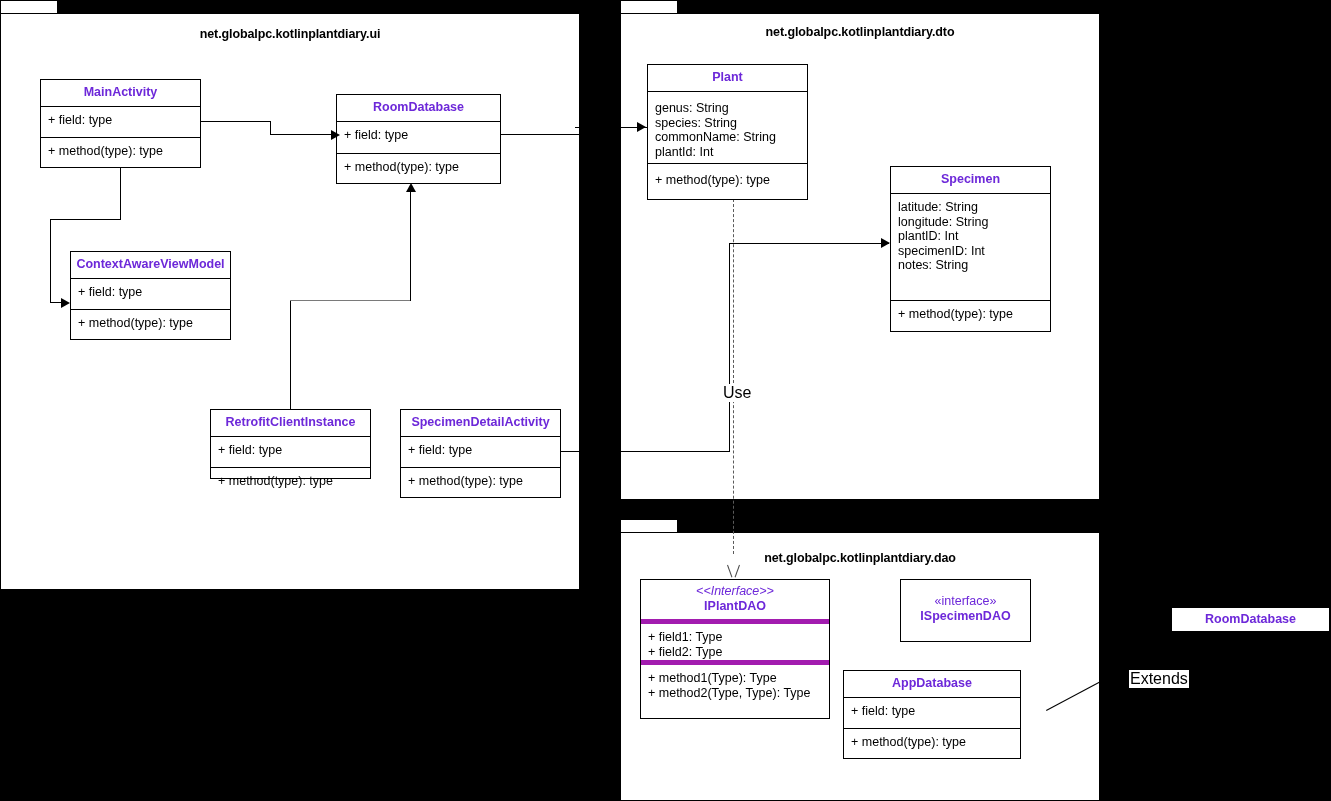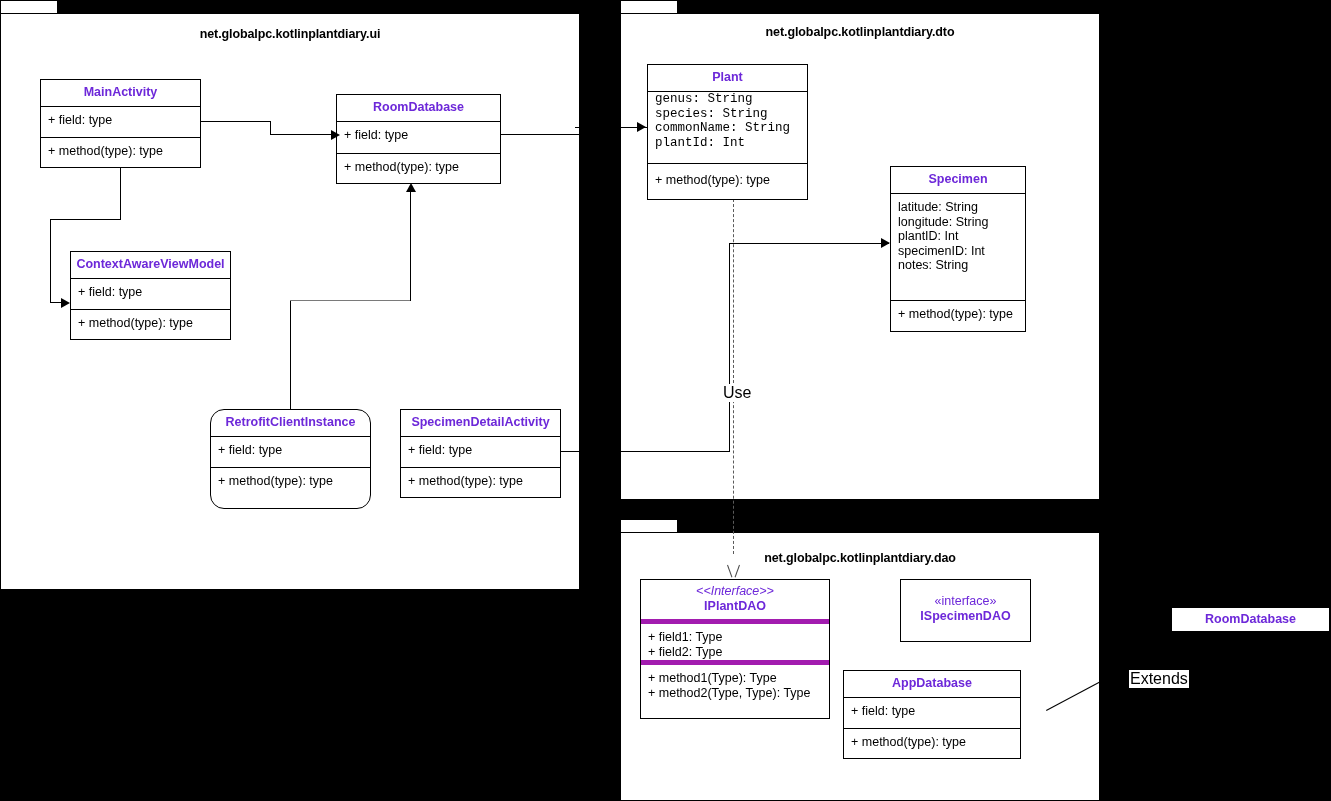--- a/index.html
+++ b/index.html
@@ -215,42 +215,42 @@
     <div class="cls-sec" style="height:32px;">+ field: type</div>
     <div class="cls-sec" style="height:32px;">+ method(type): type</div>
   </div>
 
   <div class="cls" style="left:70px; top:251px; width:161px; height:89px;">
     <div class="cls-name">ContextAwareViewModel</div>
     <div class="cls-sec" style="height:31px;">+ field: type</div>
     <div class="cls-sec" style="height:31px;">+ method(type): type</div>
   </div>
 
-  <div class="cls" style="left:210px; top:409px; width:161px; height:100px;border-radius:14px;">
+  <div class="cls" style="left:210px; top:409px; width:161px; height:70px;">
     <div class="cls-name">RetrofitClientInstance</div>
     <div class="cls-sec" style="height:31px;">+ field: type</div>
     <div class="cls-sec" style="height:31px;">+ method(type): type</div>
   </div>
 
   <div class="cls" style="left:400px; top:409px; width:161px; height:89px;">
     <div class="cls-name">SpecimenDetailActivity</div>
     <div class="cls-sec" style="height:31px;">+ field: type</div>
     <div class="cls-sec" style="height:31px;">+ method(type): type</div>
   </div>
 
   <div class="cls" style="left:647px; top:64px; width:161px; height:136px;">
     <div class="cls-name">Plant</div>
-    <div class="cls-sec" style="height:72px; padding-top:0;font-family:Liberation Mono, monospace;">genus: String
+    <div class="cls-sec" style="height:72px; padding-top:9px;">genus: String
 species: String
 commonName: String
 plantId: Int</div>
     <div class="cls-sec" style="height:36px; padding-top:9px;">+ method(type): type</div>
   </div>
 
-  <div class="cls" style="left:890px; top:166px; width:136px; height:166px;">
+  <div class="cls" style="left:890px; top:166px; width:161px; height:166px;">
     <div class="cls-name">Specimen</div>
     <div class="cls-sec" style="height:107px; ">latitude: String
 longitude: String
 plantID: Int
 specimenID: Int
 notes: String</div>
     <div class="cls-sec" style="height:32px;">+ method(type): type</div>
   </div>
 
   <div class="cls" style="left:640px; top:579px; width:190px; height:140px;">

